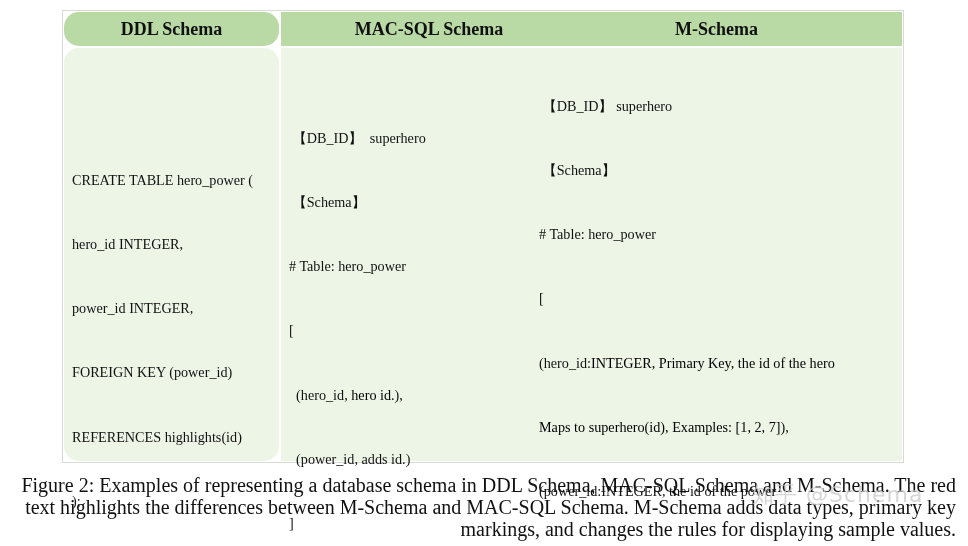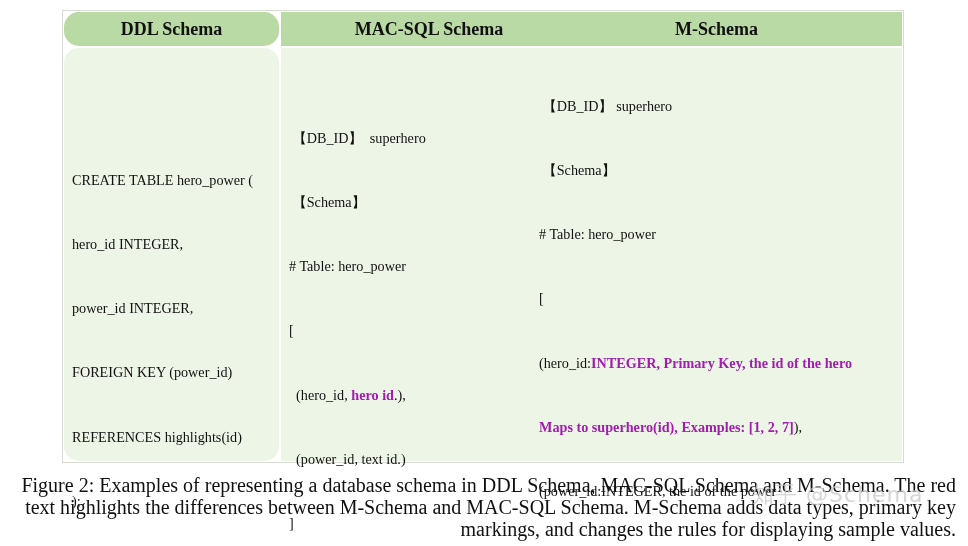--- a/index.html
+++ b/index.html
@@ -11,21 +11,21 @@
          font-weight: bold; font-size: 18px; display: flex; align-items: center; justify-content: center; }
   .body-cell { position: absolute; top: 37px; height: 413px; background: #edf5e6; font-size: 14.2px; line-height: 21.4px; }
   .c1 { left: 1px; width: 215px; border-radius: 15px; }
   .c2 { left: 218px; width: 248px; padding-left: 24px; }
   .c3 { left: 468px; width: 371px; }
   .lines { position: absolute; left: 8px; white-space: pre; }
   .c1 .lines { top: 79px; }
   .c2 .lines { top: 37px; }
   .c3 .lines { top: 5px; }
   .line { display: block; height: 21.4px; }
-  .red { color: #a21caf; font-weight: bold; }
+  .red { color: #000000; font-weight: normal; }
   .caption { position: absolute; left: 16px; top: 474px; width: 940px; font-size: 20px; line-height: 22px; color: #111; text-align: right; }
   .caption .cl { display: block; white-space: nowrap; }
   .watermark { position: absolute; left: 752px; top: 480px; font-family: "DejaVu Sans", sans-serif; font-size: 22px;
          color: rgba(200,200,200,0.75); pointer-events: none; letter-spacing: 1px; }
 </style>
 </head>
 <body>
 
 <div class="figure-table">
   <div class="hdr c1">DDL Schema</div>
@@ -48,21 +48,21 @@
     </div>
   </div>
 
   <div class="body-cell c2">
     <div class="lines">
       <span class="line"> 【DB_ID】  superhero</span>
       <span class="line"> 【Schema】</span>
       <span class="line"># Table: hero_power</span>
       <span class="line">[</span>
       <span class="line"><span>  (hero_id, </span><span class="red">hero id</span><span>.),</span></span>
-      <span class="line">  (power_id, text id.)</span>
+      <span class="line">  (power_id, adds id.)</span>
       <span class="line">]</span>
       
       
       
       
       
       
       
       
     </div>

